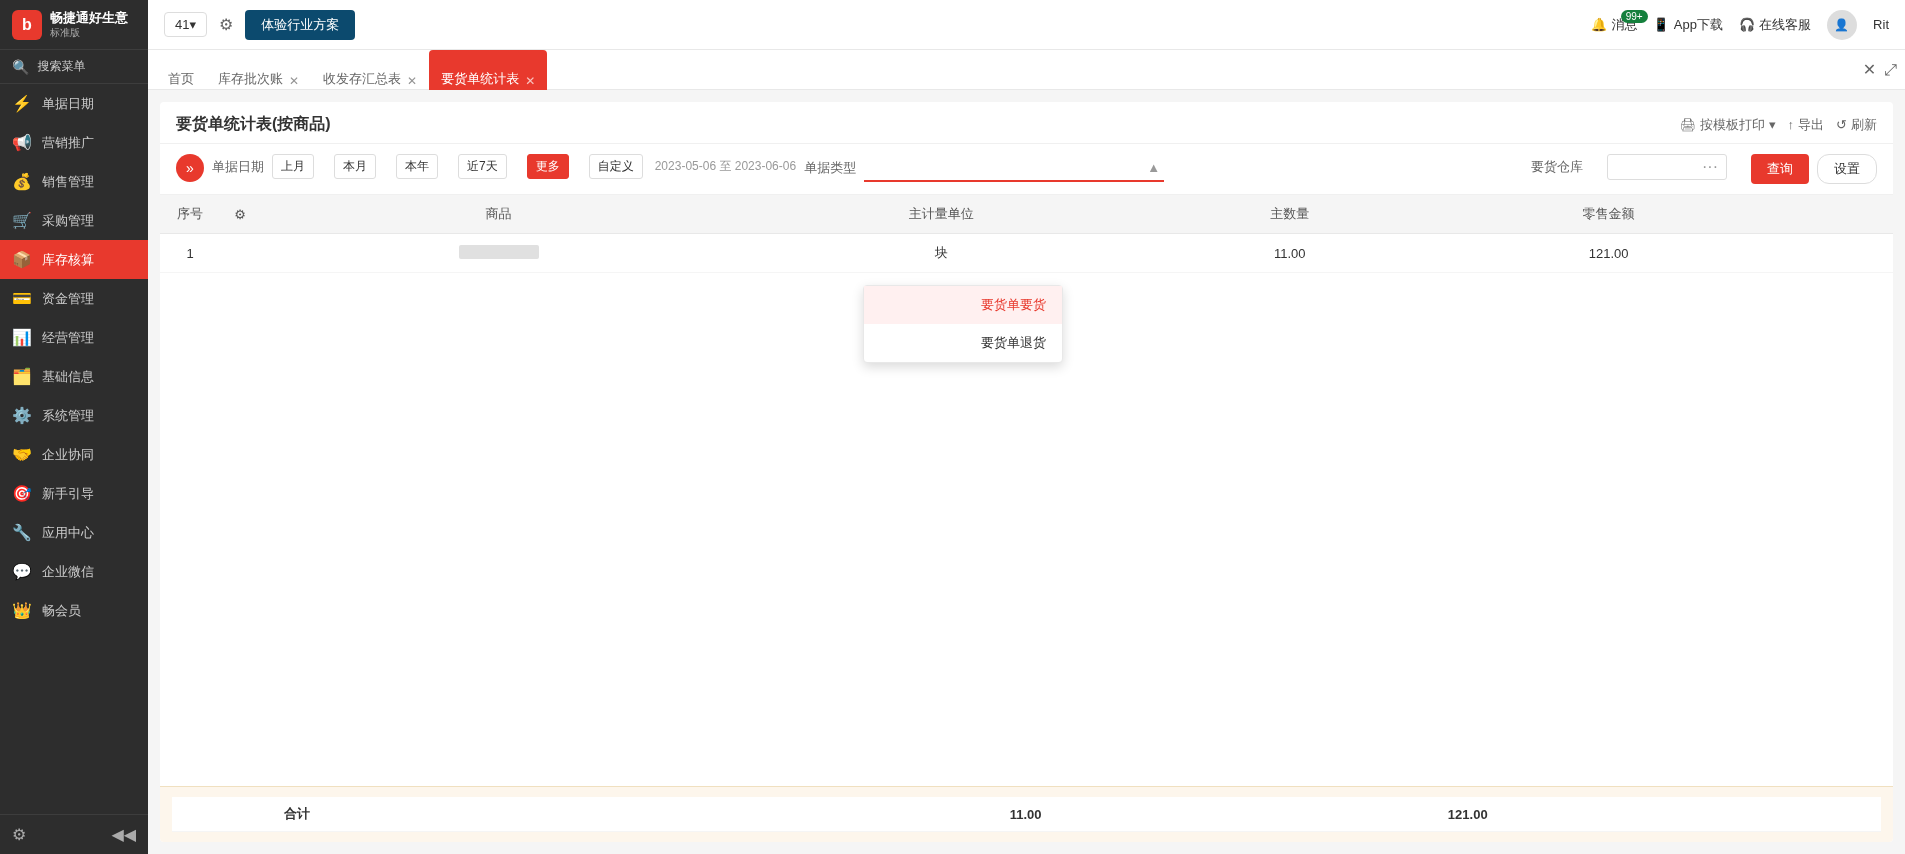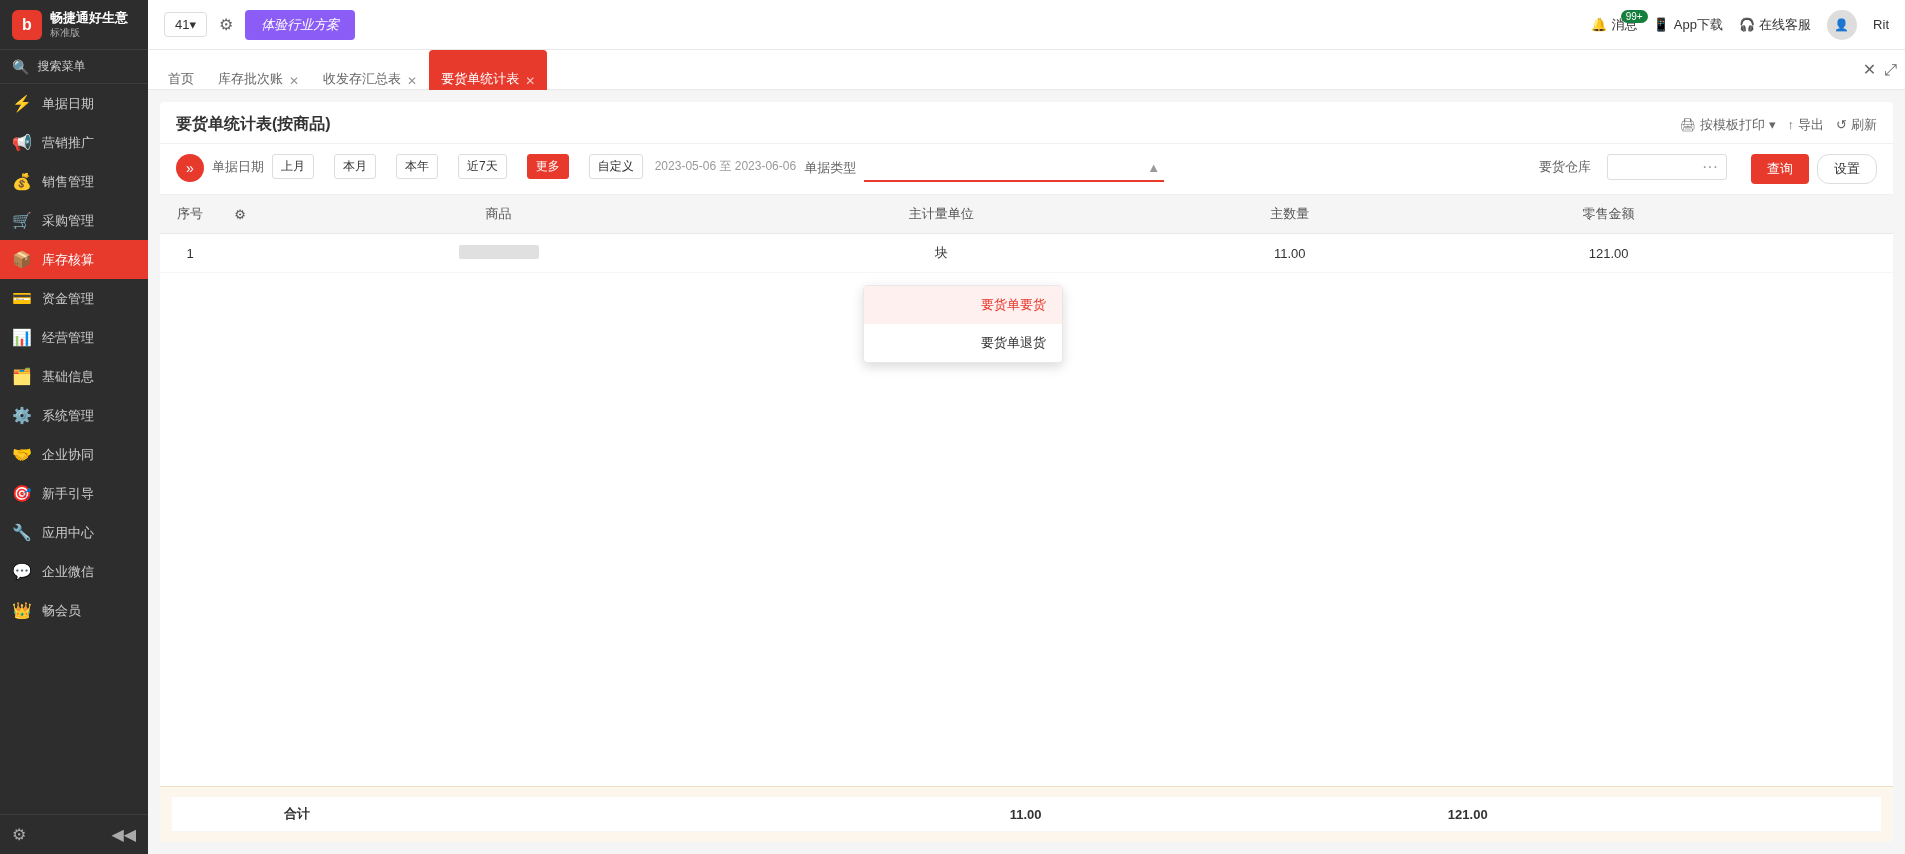--- a/index.html
+++ b/index.html
@@ -85,24 +85,24 @@
     .topbar-left { display: flex; align-items: center; flex: 1; gap: 12px; }
     .topbar-selector {
       display: flex; align-items: center;
       border: 1px solid #ddd; border-radius: 4px;
       padding: 4px 10px; font-size: 13px;
       cursor: pointer; 
       color: #333;
     }
     .topbar-gear { color: #666; font-size: 16px; cursor: pointer; }
     .topbar-trial-btn {
-      background: #8b5cf6; color: white;
+      background: #0c4a6e; color: white;
       border: none; border-radius: 4px;
       padding: 6px 16px; font-size: 13px;
-      cursor: pointer; font-family: inherit; font-style: italic;
+      cursor: pointer; font-family: inherit;
     }
     .topbar-right { display: flex; align-items: center; gap: 16px; }
     .topbar-notif { display: flex; align-items: center; gap: 4px; color: #333; font-size: 13px; position: relative; cursor: pointer; }
     .topbar-badge {
       background: #15803d; color: white; font-size: 10px;
       border-radius: 10px; padding: 1px 5px;
       position: absolute; top: -6px; right: -10px;
     }
     .topbar-app { display: flex; align-items: center; gap: 4px; color: #333; font-size: 13px; cursor: pointer; }
     .topbar-service { display: flex; align-items: center; gap: 4px; color: #333; font-size: 13px; cursor: pointer; }
@@ -468,21 +468,21 @@
         </div>
 
         <div style="display:flex;align-items:center;gap:8px;flex:1;min-width:200px;">
           <span class="filter-label">单据类型</span>
           <div class="filter-type-select" style="flex:1;max-width:300px;display:flex;align-items:center;border:none;border-bottom:2px solid #e8392d;padding:2px 4px;min-height:28px;">
             <span style="flex:1;"></span>
             <span style="color:#999;">▲</span>
           </div>
         </div>
 
-        <div style="display:flex;align-items:center;gap:16px;">
+        <div style="display:flex;align-items:center;gap:24px;">
           <span class="filter-label">要货仓库</span>
           <div style="display:flex;align-items:center;border:1px solid #ddd;border-radius:3px;padding:3px 8px;min-width:120px;background:white;">
             <span style="flex:1;"></span>
             <span style="color:#999;font-size:16px;">···</span>
           </div>
         </div>
 
         <div class="filter-actions">
           <button class="btn-query">查询</button>
           <button class="btn-settings">设置</button>

